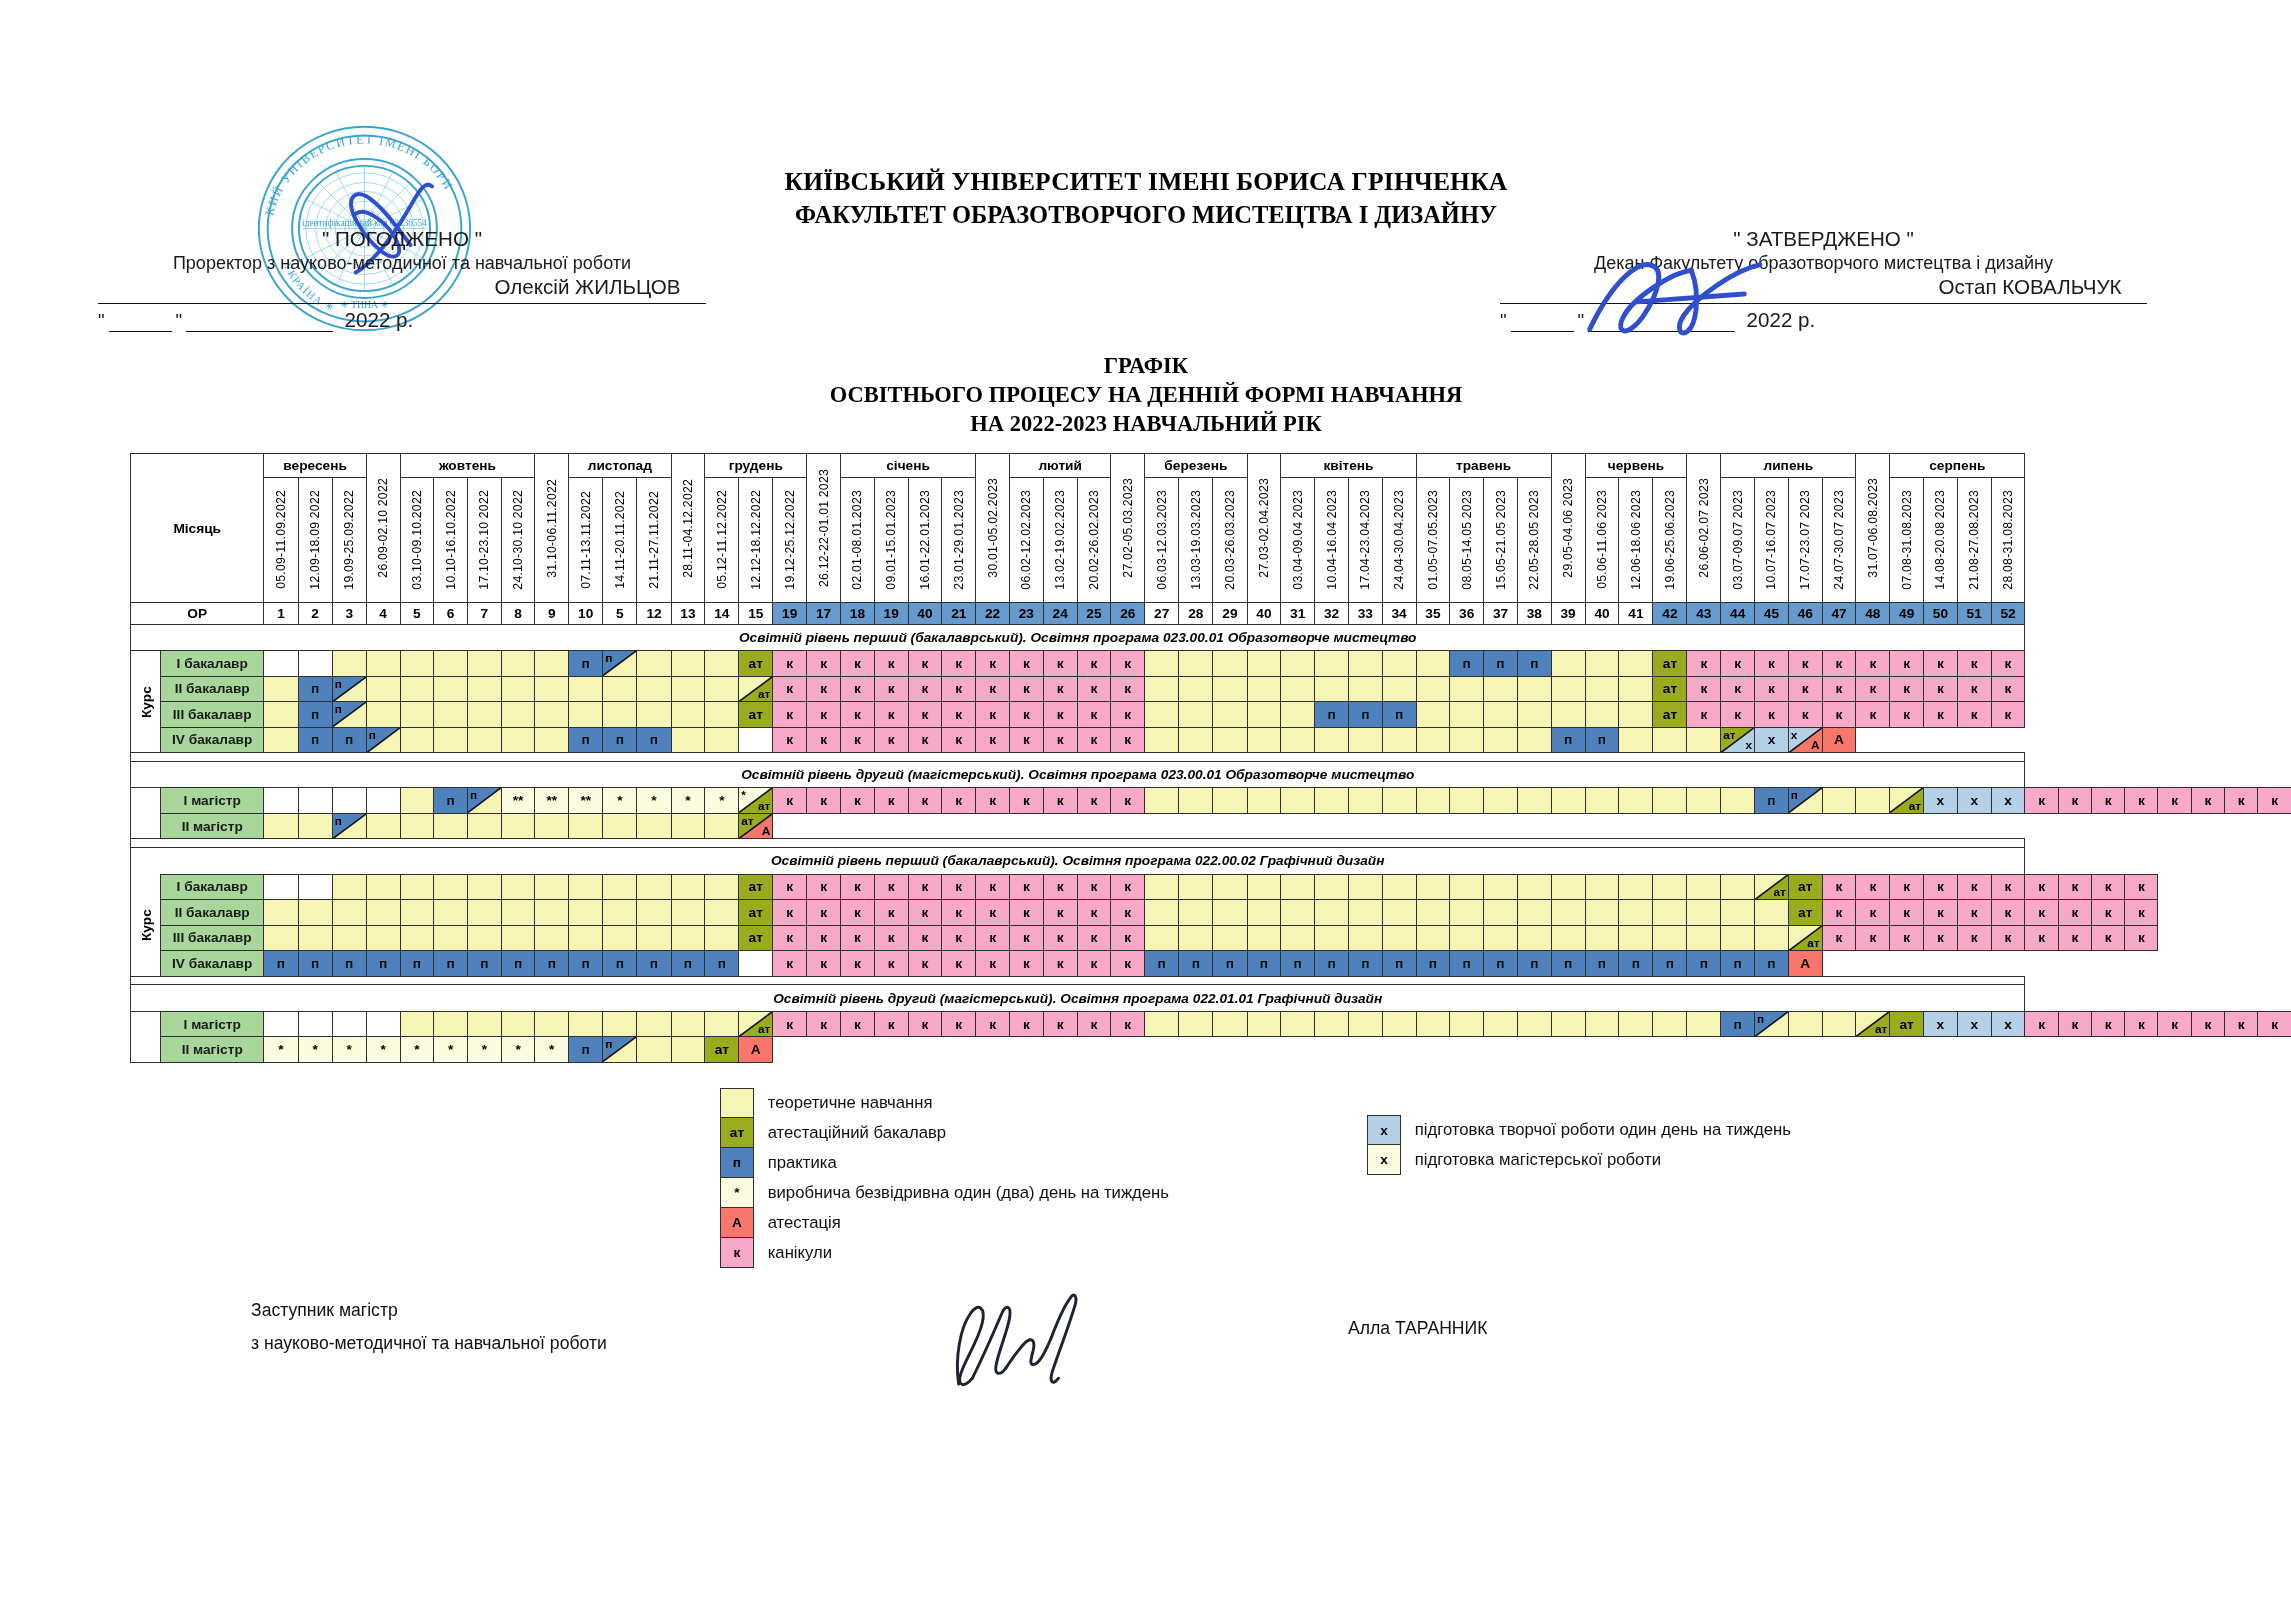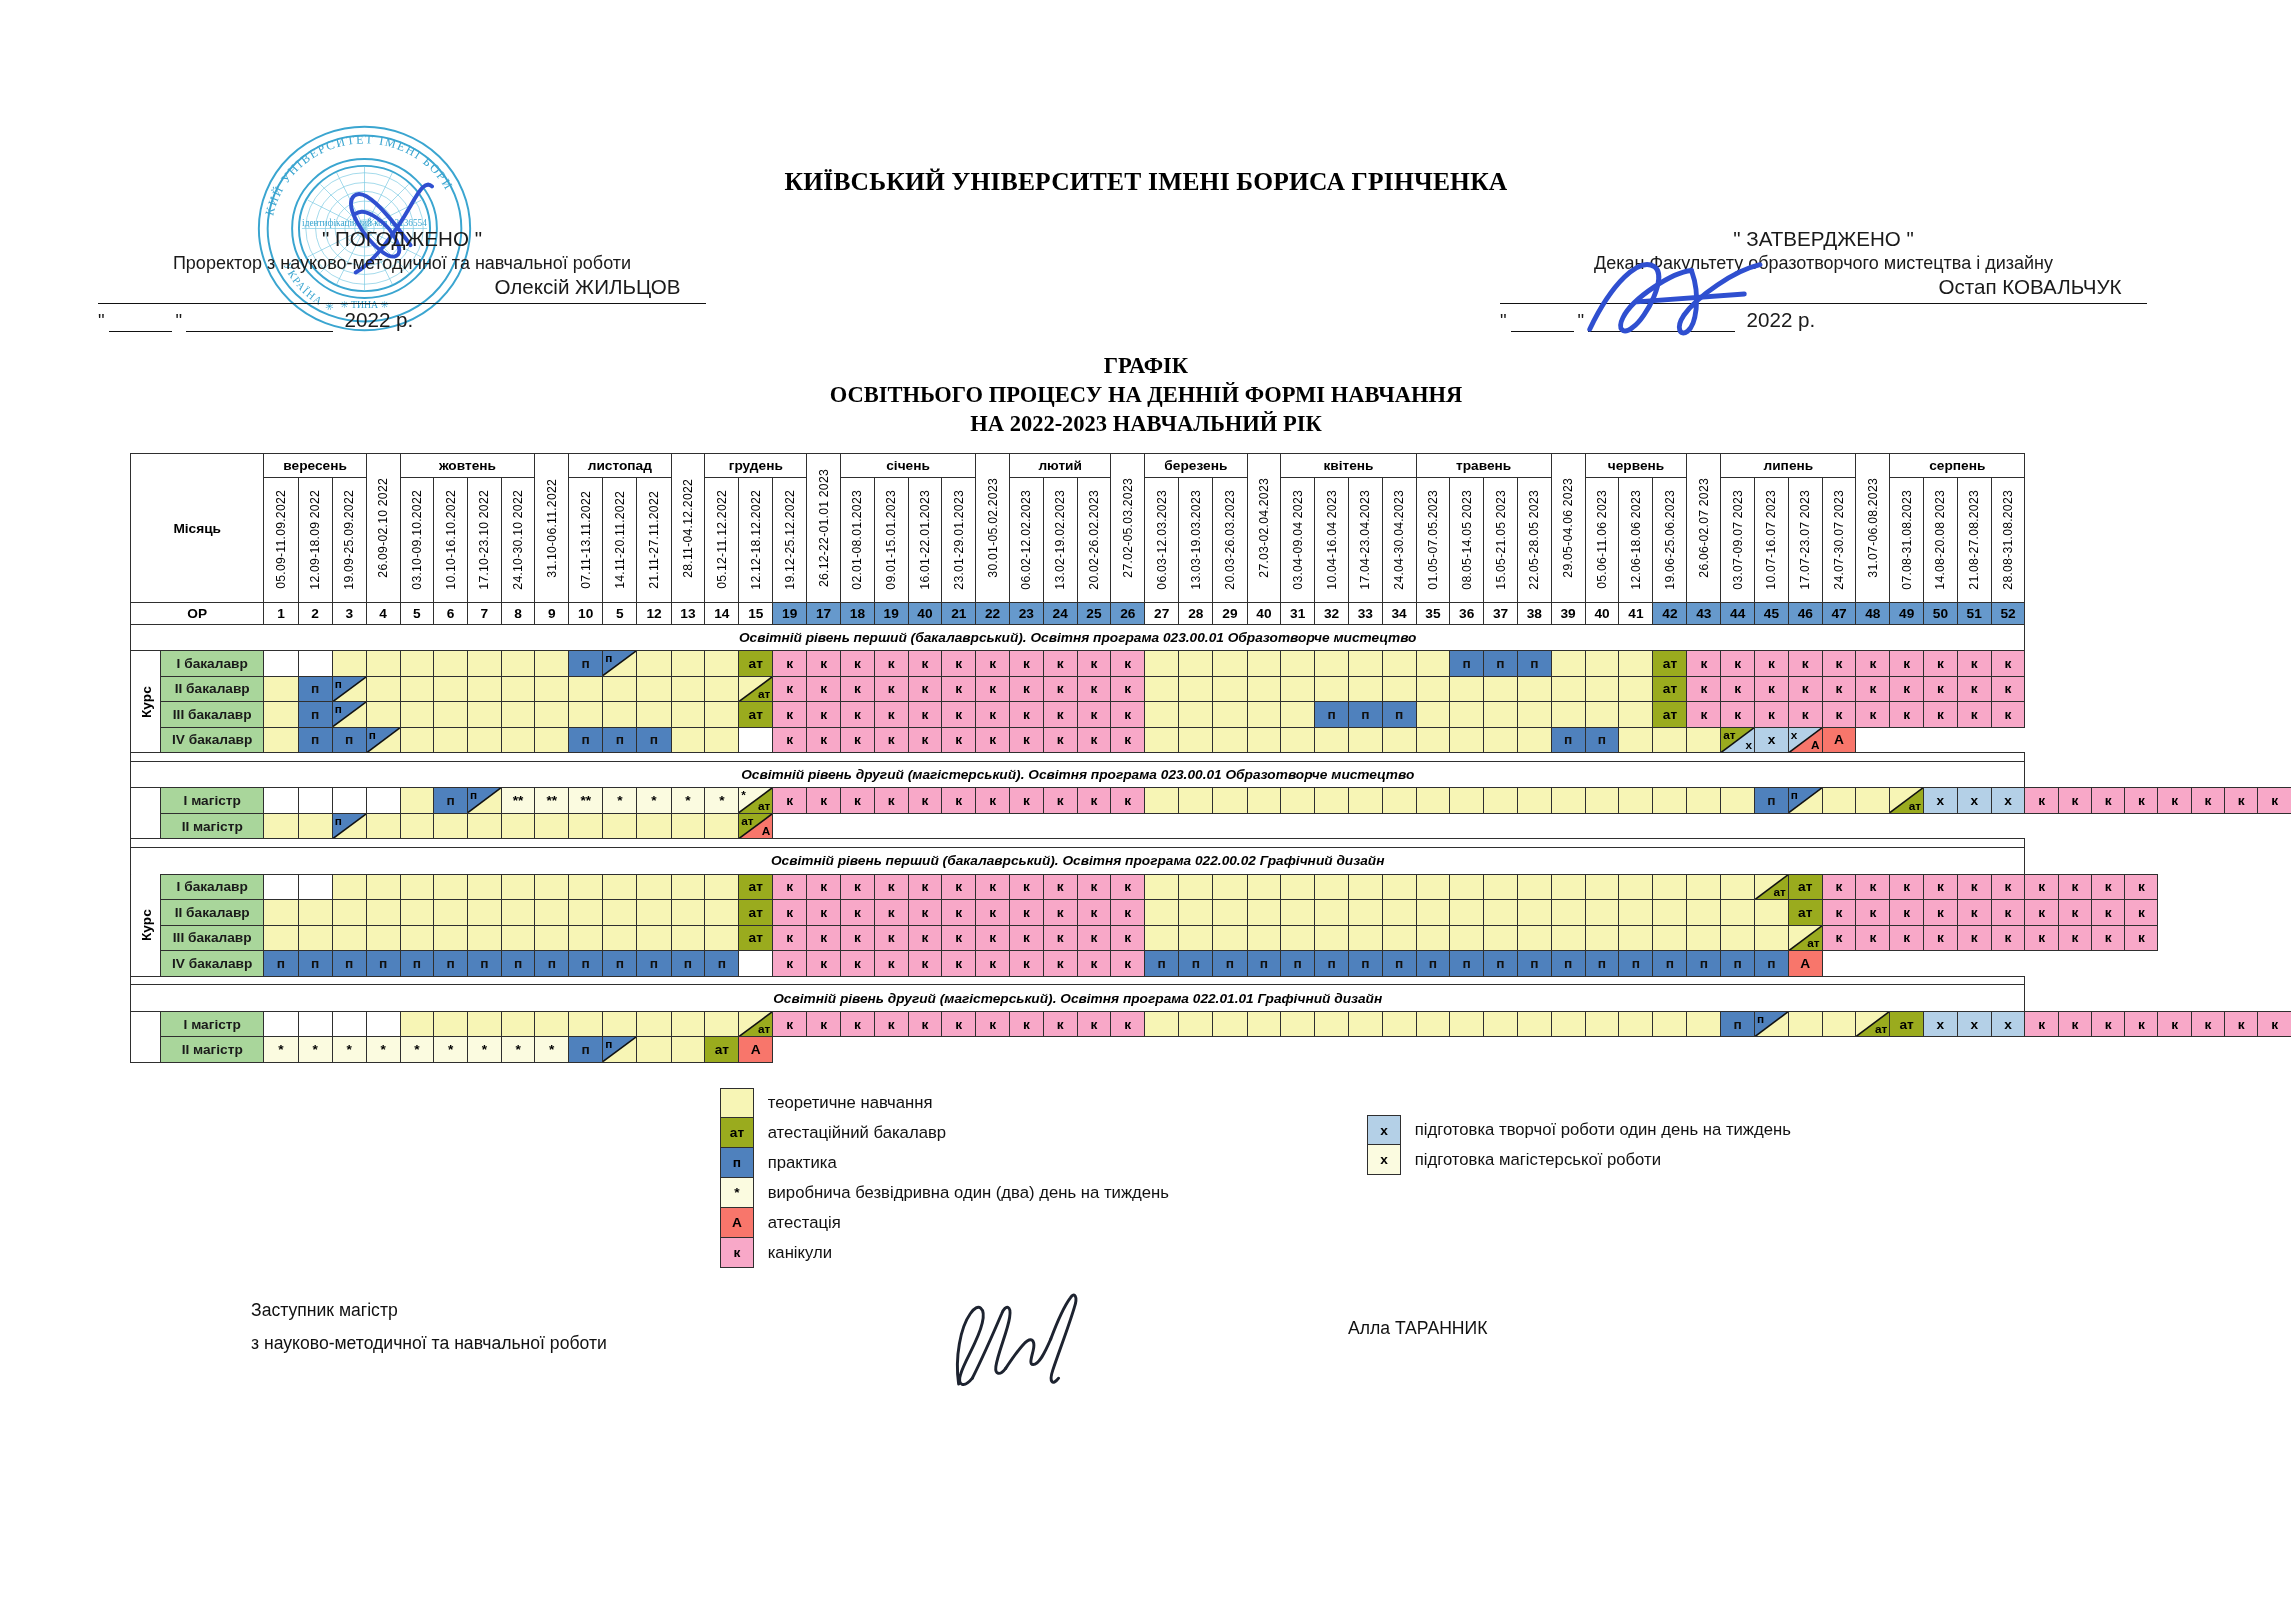--- a/index.html
+++ b/index.html
@@ -190,20 +190,21 @@
 <svg style="position:absolute;left:1578px;top:245px;width:225px;height:98px;" viewBox="0 0 230 100">
   <g stroke="#2f4fd0" stroke-width="5" fill="none" stroke-linecap="round">
     <path d="M12 86 C34 40 62 12 78 22 C92 32 70 74 56 84 C46 92 40 86 46 74 C56 54 96 28 116 26"></path>
     <path d="M116 26 C126 54 120 82 112 88 C104 94 100 84 108 72 C122 52 160 26 186 20"></path>
     <path d="M60 58 L170 50"></path>
   </g>
 </svg>
 
 <div class="uni-title">
   <div class="l1">КИЇВСЬКИЙ  УНІВЕРСИТЕТ ІМЕНІ  БОРИСА ГРІНЧЕНКА</div>
+  <div class="l2">ФАКУЛЬТЕТ ОБРАЗОТВОРЧОГО МИСТЕЦТВА І ДИЗАЙНУ</div>
 </div>
 
 <div class="doc-title">
   <div class="t1">ГРАФІК</div>
   <div class="t2">ОСВІТНЬОГО ПРОЦЕСУ НА ДЕННІЙ ФОРМІ НАВЧАННЯ</div>
   <div class="t3">НА 2022-2023 НАВЧАЛЬНИЙ РІК</div>
 </div>
 
 <table id="grid">
   <tbody id="grid-body">

